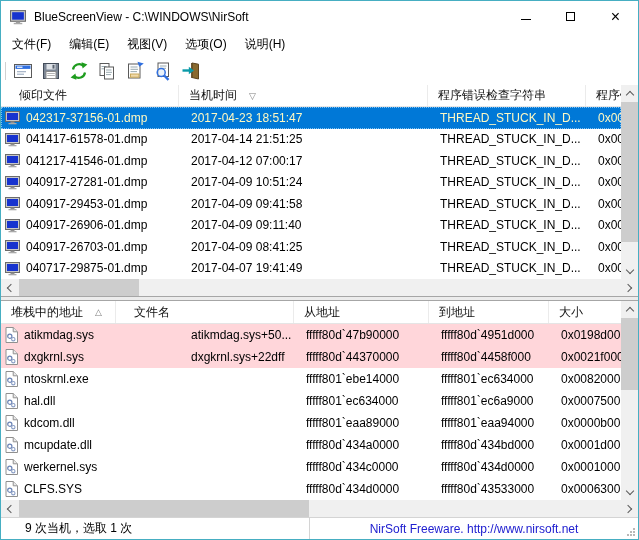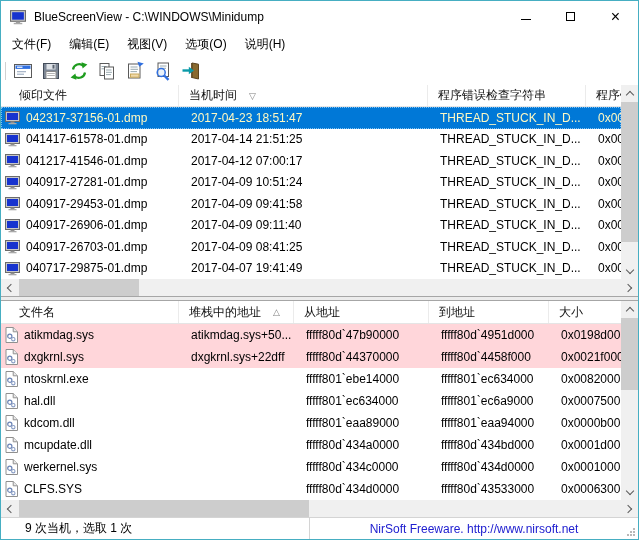--- a/index.html
+++ b/index.html
@@ -94,21 +94,21 @@
 
   <div class="titlebar">
     <span class="title-icon">
       <svg width="16" height="16" viewBox="0 0 15 15">
           <rect x="0.5" y="1.5" width="14" height="10" fill="#c8c8c8" stroke="#6b6b6b"></rect>
           <rect x="2" y="3" width="11" height="7" fill="#1733cf"></rect>
           <rect x="5.5" y="11.5" width="4" height="1.5" fill="#8f8f8f"></rect>
           <rect x="3.5" y="13" width="8" height="1.3" fill="#a9a9a9"></rect>
         </svg>
     </span>
-    <span class="title-text">BlueScreenView - C:\WINDOWS\Minidump</span>
+    <span class="title-text">BlueScreenView - C:\WINDOWS\NirSoft</span>
     <div class="win-controls">
       <div class="wbtn">
           <span class="glyph-min"></span>
         </div>
       <div class="wbtn">
           <span class="glyph-max"></span>
         </div>
       <div class="wbtn">
           <span class="glyph-close">×</span>
         </div>
@@ -372,26 +372,26 @@
       </div>
     <div class="sbtn">
         <span class="chv right"></span>
       </div>
   </div>
 
   <div class="splitter"></div>
 
   <div class="pane lower">
     <div class="hdr">
-        <div class="hcell lc1">
-          <span>文件名</span>
-        </div>
         <div class="hcell lc2">
           <span>堆栈中的地址</span>
           <span class="sortglyph">△</span>
+        </div>
+        <div class="hcell lc1">
+          <span>文件名</span>
         </div>
         <div class="hcell lc3">
           <span>从地址</span>
         </div>
         <div class="hcell lc4">
           <span>到地址</span>
         </div>
         <div class="hcell lc5">
           <span>大小</span>
         </div>

